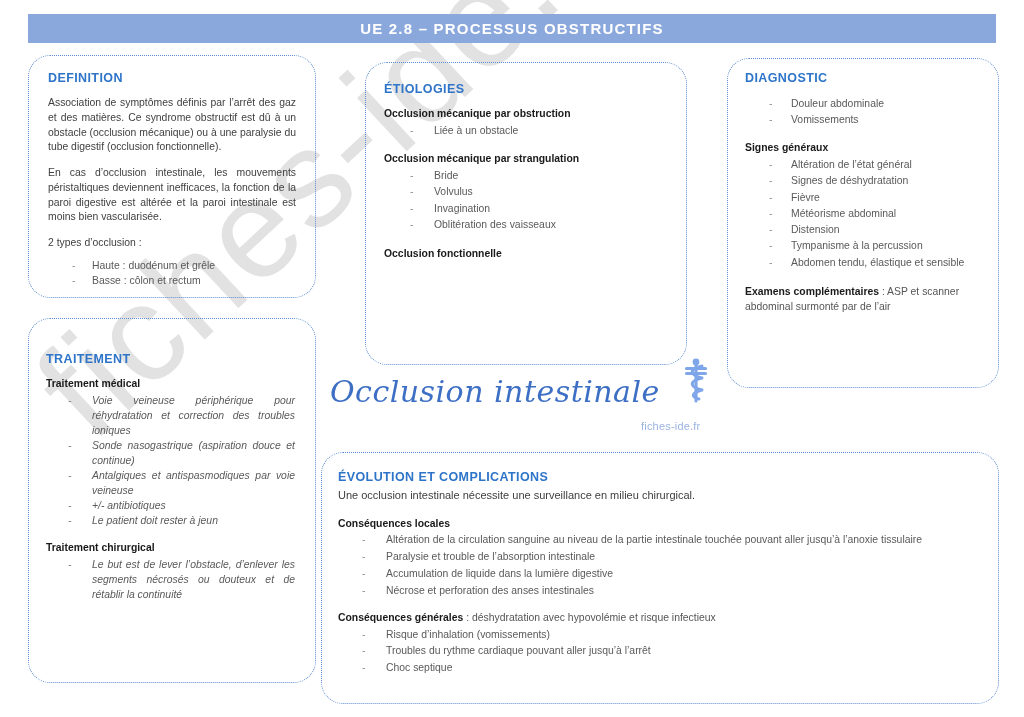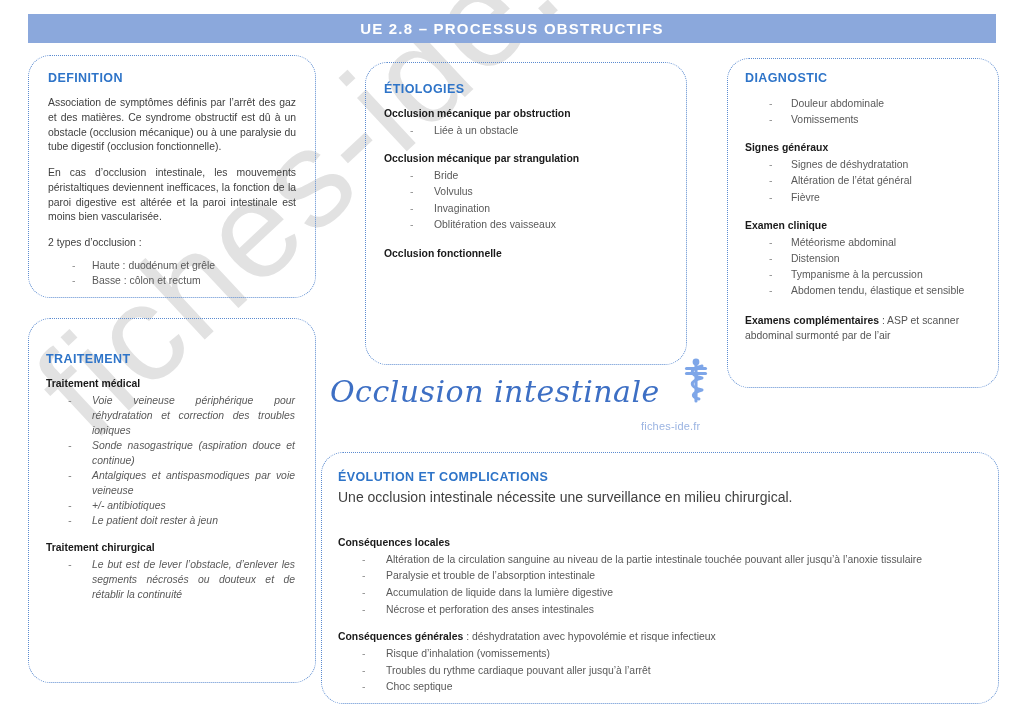--- a/index.html
+++ b/index.html
@@ -147,23 +147,23 @@
 
   #card-traitement { left: 28px;  top: 318px; width: 288px; height: 365px; }
   #card-traitement .card-inner { padding: 33px 20px 12px 17px; }
 
   #card-evolution  { left: 321px; top: 452px; width: 678px; height: 252px; }
   #card-evolution .card-inner { padding: 17px 20px 12px 16px; }
 
   #card-evolution .card-title { margin-bottom: 4px; }
   #card-evolution .lead {
     color: #404040;
-    font-size: 14px;
+    font-size: 11px;
     line-height: 1.42;
-    margin: 0 0 28px 0;
+    margin: 0 0 13px 0;
   }
   #card-evolution ul.dashlist li { padding-left: 48px; line-height: 1.62; }
   #card-evolution ul.dashlist li::before { left: 24px; }
   #card-evolution .subhead-spaced { margin-top: 11px; }
 
   #card-traitement ul.dashlist li { padding-left: 46px; line-height: 1.45; font-style: italic; }
   #card-traitement ul.dashlist li::before { left: 22px; }
 
   #card-diagnostic ul.dashlist li { padding-left: 46px; line-height: 1.56; }
   #card-diagnostic ul.dashlist li::before { left: 24px; }
@@ -257,26 +257,25 @@
   <div class="card-inner">
     <h2 class="card-title">DIAGNOSTIC</h2>
 
     <ul class="dashlist">
       <li>Douleur abdominale</li>
       <li>Vomissements</li>
     </ul>
 
     <h3 class="subhead subhead-spaced">Signes généraux</h3>
     <ul class="dashlist">
+      <li>Altération de l’état général</li>
       <li>Signes de déshydratation</li>
-      <li>Altération de l’état général</li>
       <li>Fièvre</li>
     </ul>
 
-    <h3 class="subhead subhead-spaced">Examen clinique</h3>
     <ul class="dashlist">
       <li>Météorisme abdominal</li>
       <li>Distension</li>
       <li>Tympanisme à la percussion</li>
       <li>Abdomen tendu, élastique et sensible</li>
     </ul>
 
     <p class="subhead subhead-spaced" style="line-height:1.45;"><span>Examens complémentaires</span><span class="tail"> : ASP et scanner abdominal surmonté par de l’air</span></p>
   </div>
 </section>

